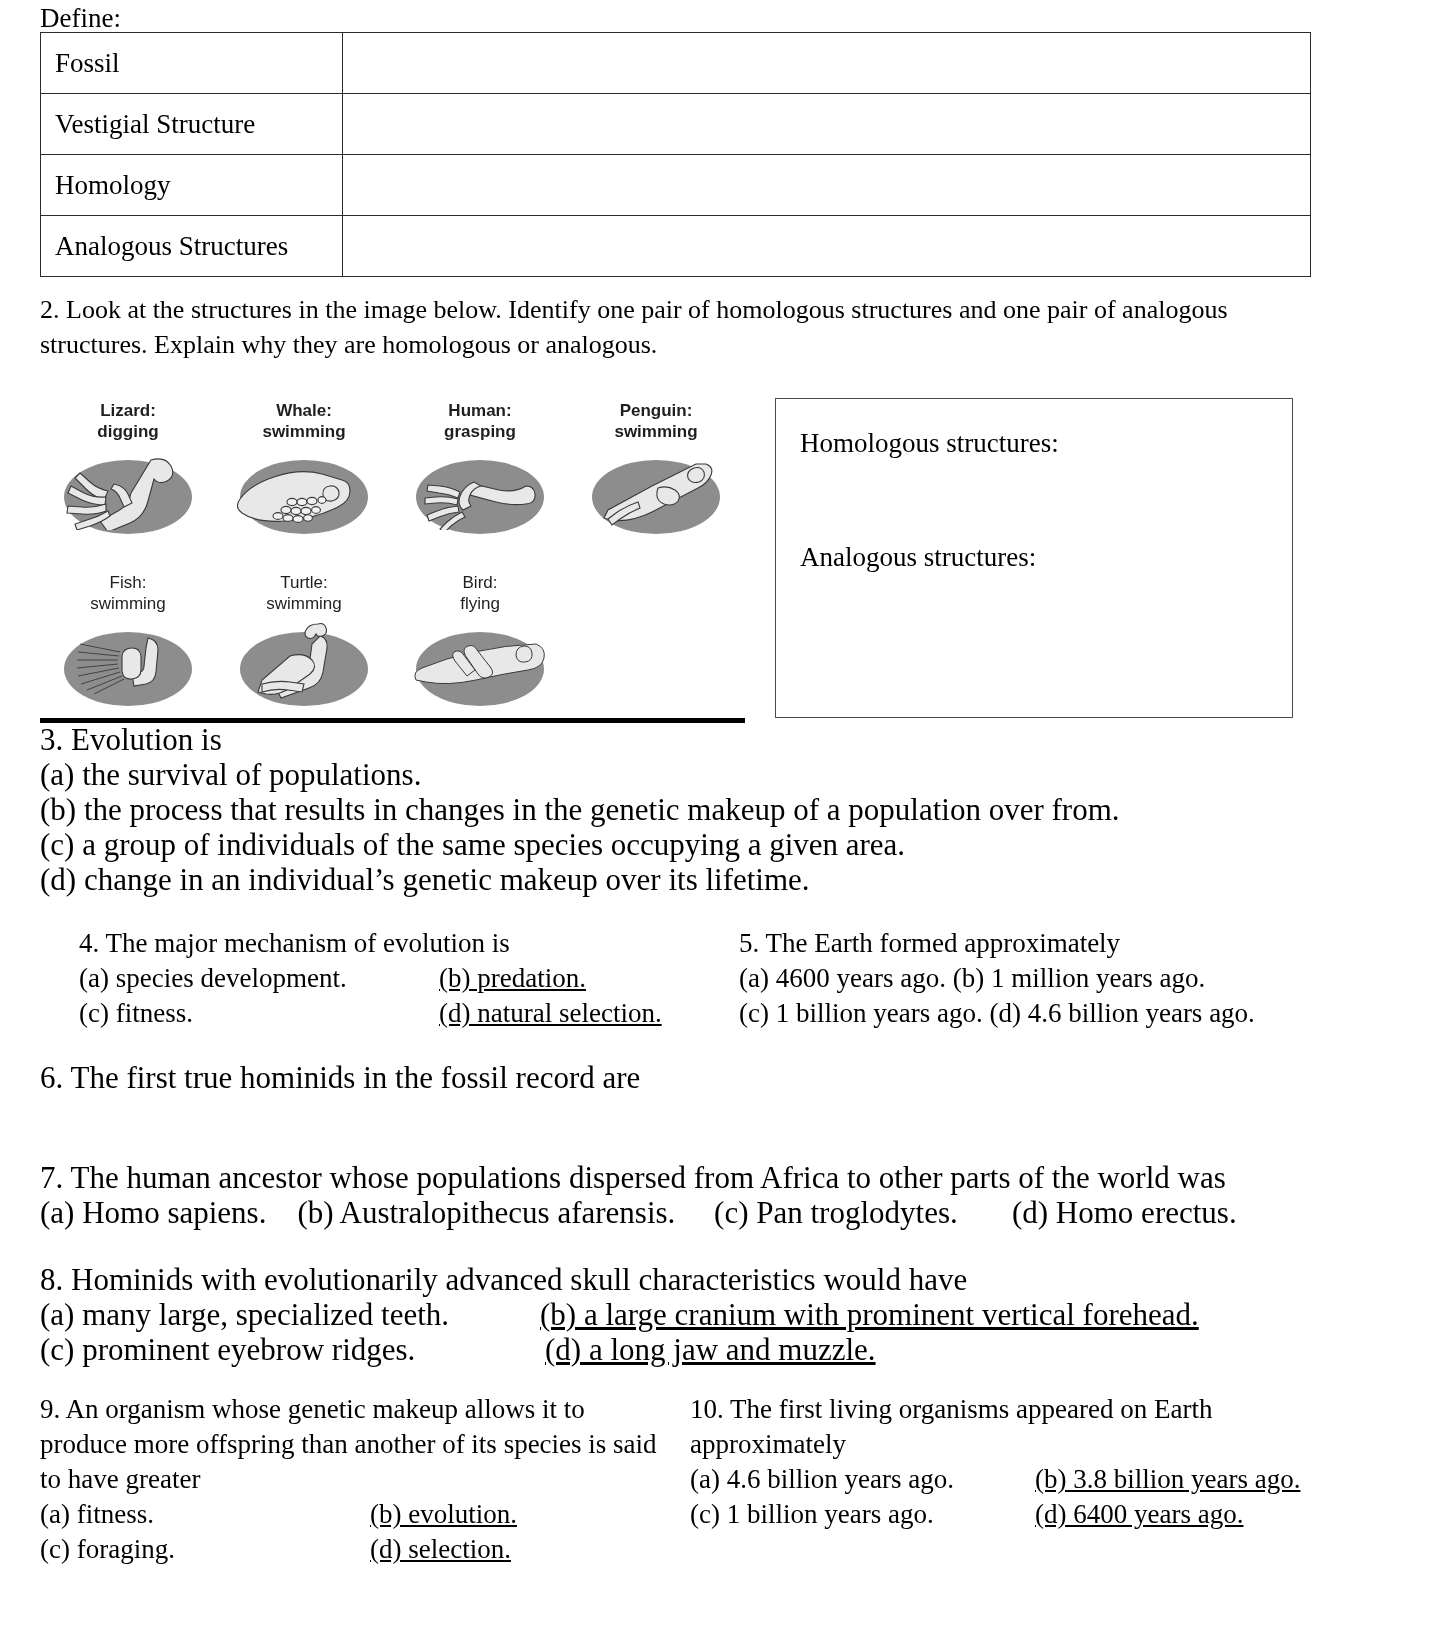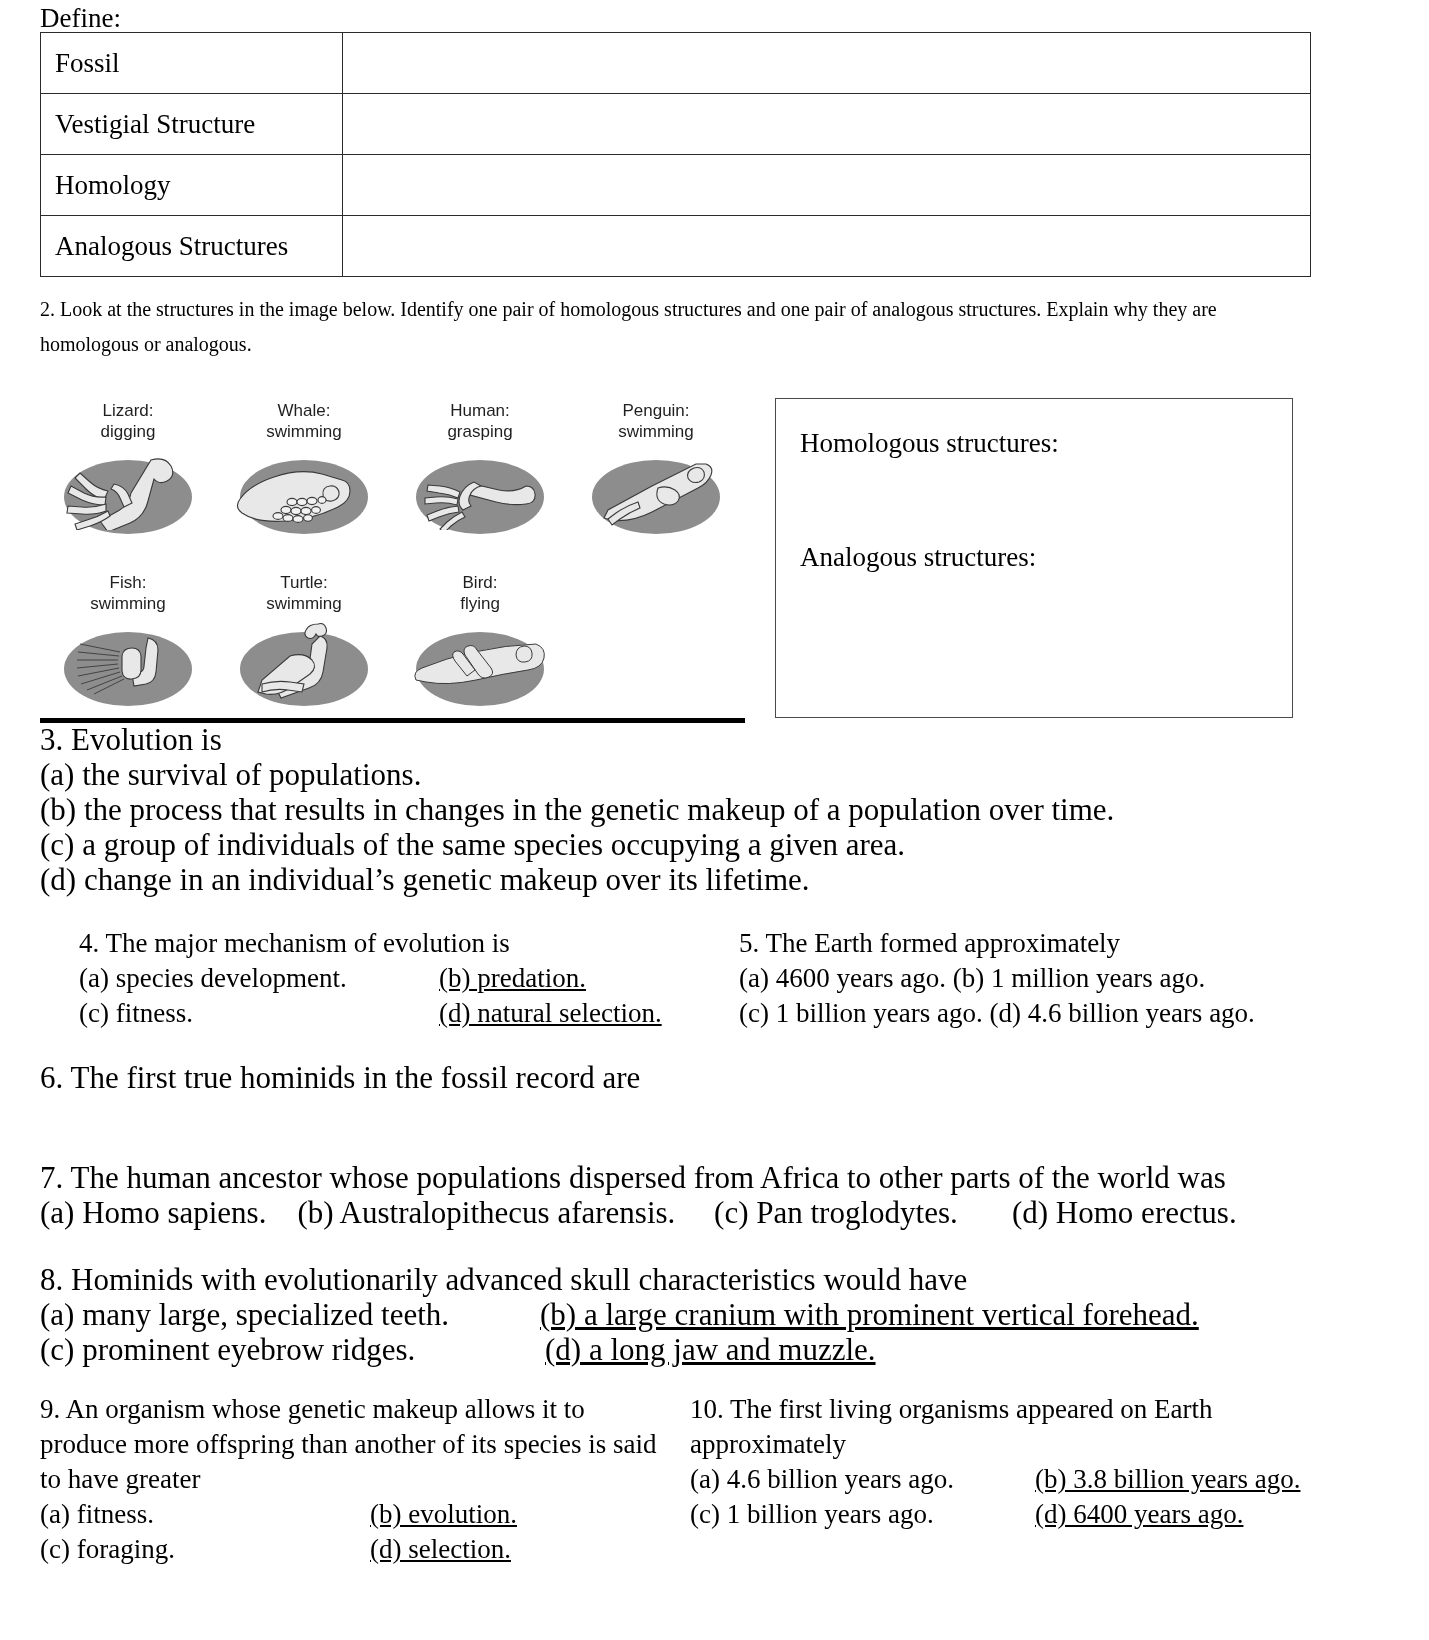--- a/index.html
+++ b/index.html
@@ -51,39 +51,39 @@
   }
   .def-table td.term-cell { width: 287px; }
   .def-table td.blank-cell { width: 953px; }
 
   
   .q2 {
     position: absolute;
     left: 40px;
     top: 292px;
     width: 1240px;
-    font-size: 20px;
+    font-size: 26px;
     line-height: 35px;
   }
 
   
   .figure {
     position: absolute;
     left: 40px;
     top: 400px;
     width: 705px;
     height: 312px;
   }
   .fig-row {
     position: absolute;
     left: 0;
     width: 705px;
     height: 150px;
   }
-  .fig-row.row1 { top: 0px; }
+  .fig-row.row1 { top: 0px; font-weight: bold; }
   .fig-row.row2 { top: 172px; }
 
   .specimen {
     position: absolute;
     width: 176px;
     text-align: center;
   }
   .specimen .caption {
     font-family: "Liberation Sans", "DejaVu Sans", sans-serif;
     font-size: 17px;
@@ -365,21 +365,21 @@
   <div class="fig-rule"></div>
 
   <div class="answer-box">
     <div class="ab-line l1">Homologous structures:</div>
     <div class="ab-line l2">Analogous structures:</div>
   </div>
 
   <div class="qblock" style="top:722px; width:1340px;">
     <div class="qstem">3. Evolution is</div>
     <div class="qline">(a) the survival of populations.</div>
-    <div class="qline">(b) the process that results in changes in the genetic makeup of a population over time.</div>
+    <div class="qline">(b) the process that results in changes in the genetic makeup of a population over from.</div>
     <div class="qline">(c) a group of individuals of the same species occupying a given area.</div>
     <div class="qline">(d) change in an individual’s genetic makeup over its lifetime.</div>
   </div>
 
   <div class="two-col" style="top:926px; height:110px;margin-left:39px;">
     <div class="col left">
       <div class="qstem">4. The major mechanism of evolution is</div>
       <div class="opt-row">
         <span class="opt-a">(a) species development.</span>
         <span class="opt-b">(b) predation.</span>

